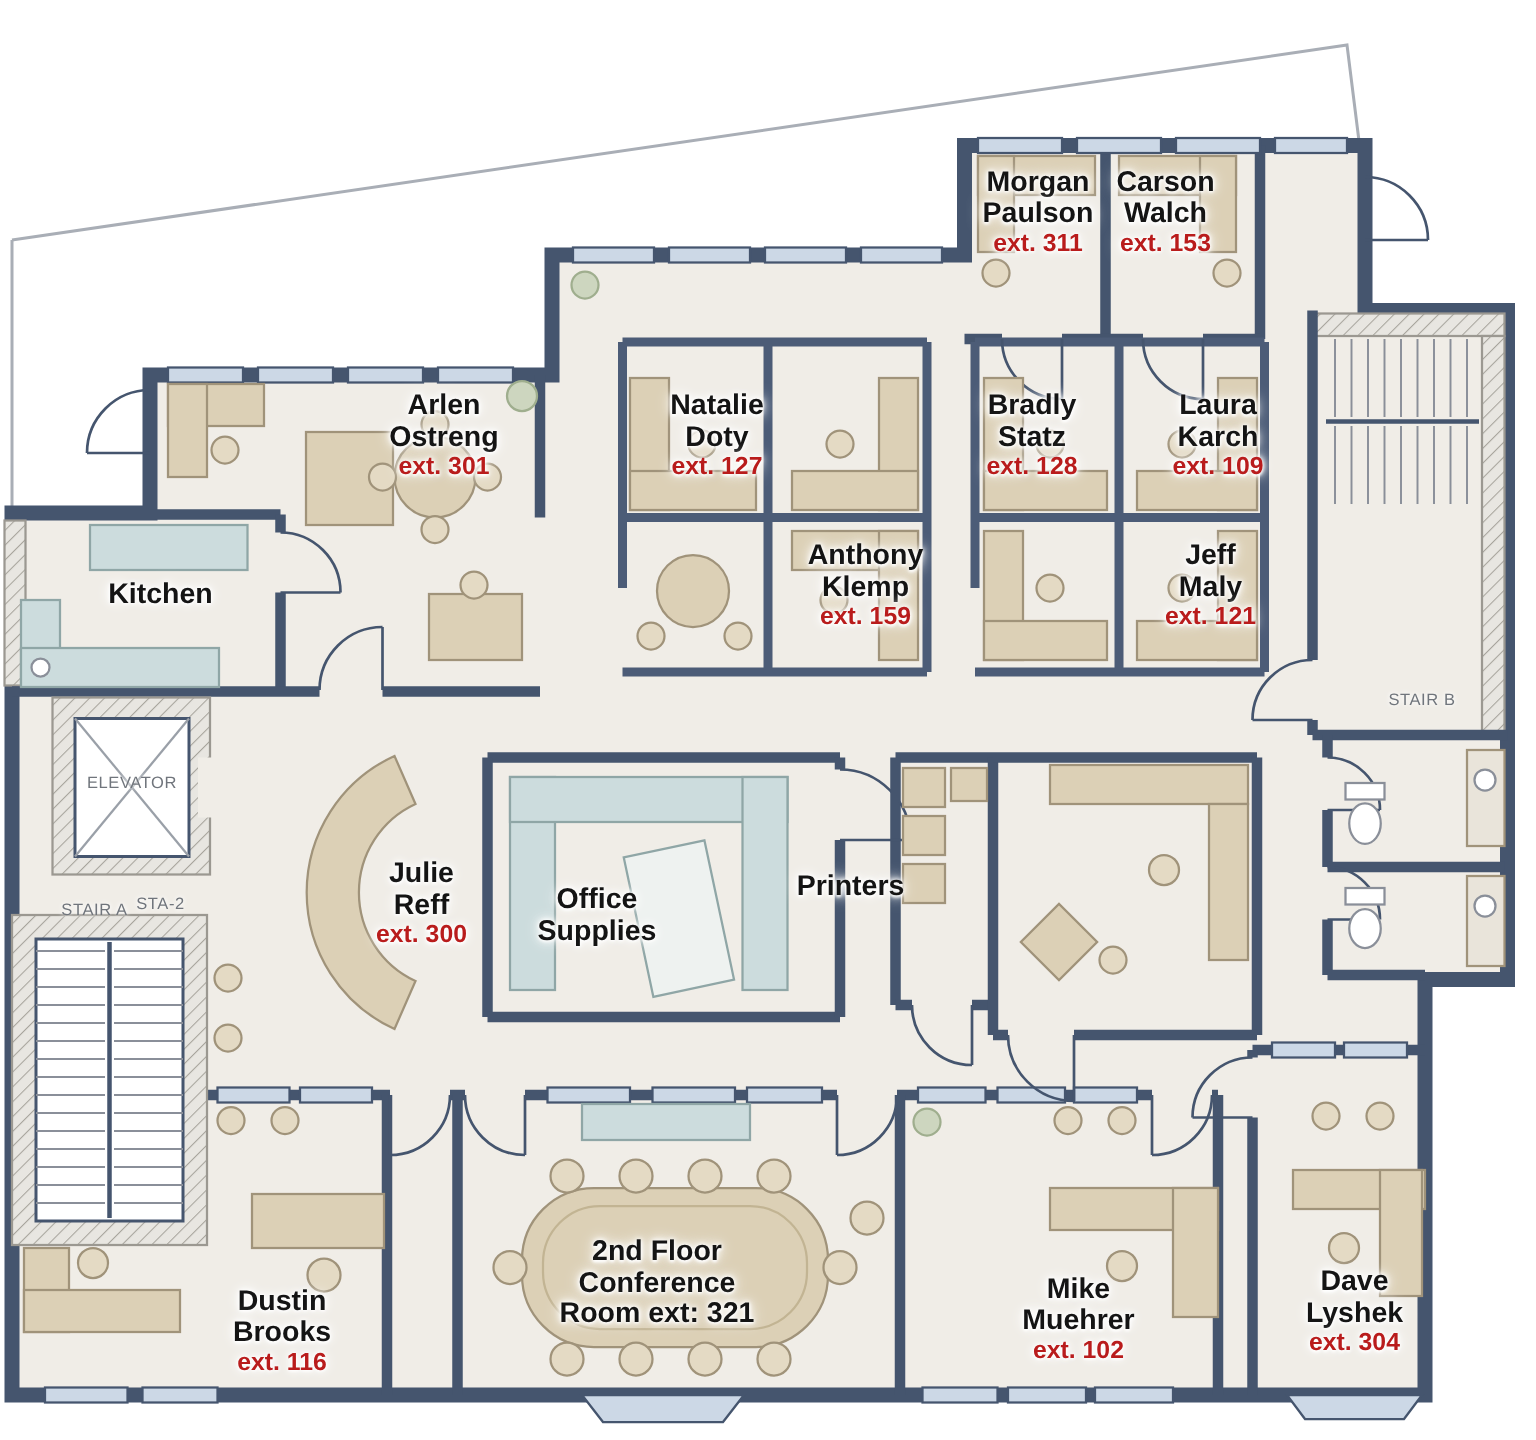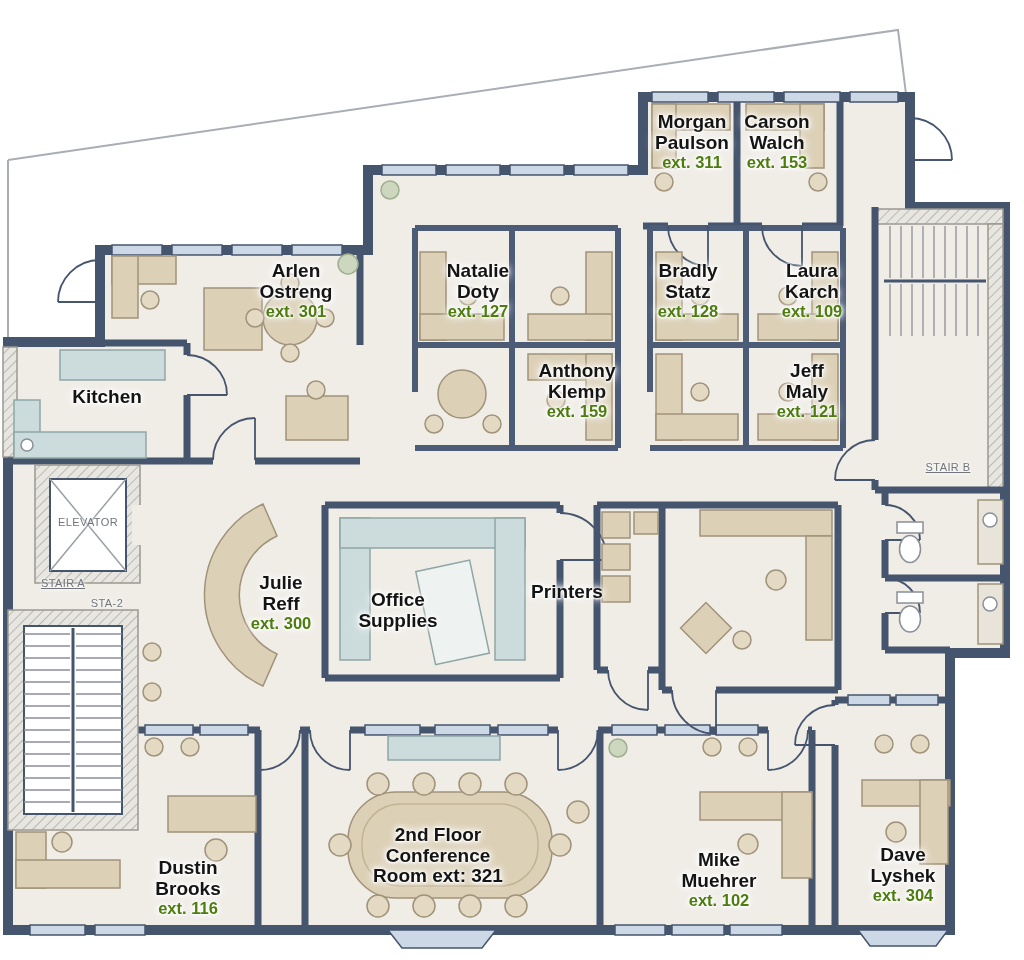--- a/index.html
+++ b/index.html
@@ -16,21 +16,21 @@
   .teal{fill:#ccdcdd;stroke:#8fa6a6;stroke-width:1.5;}
   .plant{fill:#cdd6bf;stroke:#9fae8e;stroke-width:1.5;}
   .tread{stroke:#8a8f99;stroke-width:1.3;fill:none;}
   .shaftframe{stroke:#9b9891;stroke-width:1.5;}
   .fixture{fill:#ffffff;stroke:#8a8f99;stroke-width:1.5;}
 
   
   .lbl{position:absolute;transform:translate(-50%,-50%);text-align:center;z-index:5;
        text-shadow:0 0 3px #fff,0 0 5px #fff,0 0 8px #fff,0 0 12px #fff,0 1px 2px #fff;}
   .lbl .nm{display:block;white-space:pre-line;font-weight:700;font-size:19px;line-height:1.08;color:#141414;}
-  .lbl .ext{display:block;font-weight:700;font-size:16.5px;line-height:1.15;color:#4d7c0f;}
+  .lbl .ext{display:block;font-weight:700;font-size:16.5px;line-height:1.15;color:#b91c1c;}
   .core-lbl{position:absolute;transform:translate(-50%,-50%);z-index:5;font-size:11px;color:#70757c;
        letter-spacing:.4px;white-space:nowrap;text-shadow:0 0 3px #fff,0 0 5px #fff;}
 </style>
 </head>
 <body>
 
 <div id="plan">
 
 <svg width="1024" height="960" viewBox="0 0 1024 960">
   <defs>
@@ -440,17 +440,17 @@
   <div class="lbl" style="left:567px;top:592px;text-align:center;">
     <span class="nm">Printers</span>
   </div>
   <div class="lbl" style="left:438px;top:856px;">
     <span class="nm">2nd Floor
 Conference
 Room ext: 321</span>
   </div>
 
   <div class="core-lbl" style="left:88px;top:522px;">ELEVATOR</div>
-  <div class="core-lbl" style="left:63px;top:583px;text-decoration:underline;">STAIR A</div>
+  <div class="core-lbl" style="left:63px;top:607px;">STAIR A</div>
   <div class="core-lbl" style="left:107px;top:603px;">STA-2</div>
-  <div class="core-lbl" style="left:948px;top:467px;text-decoration:underline;">STAIR B</div>
+  <div class="core-lbl" style="left:948px;top:467px;">STAIR B</div>
 
 </div>
 
 </body></html>

